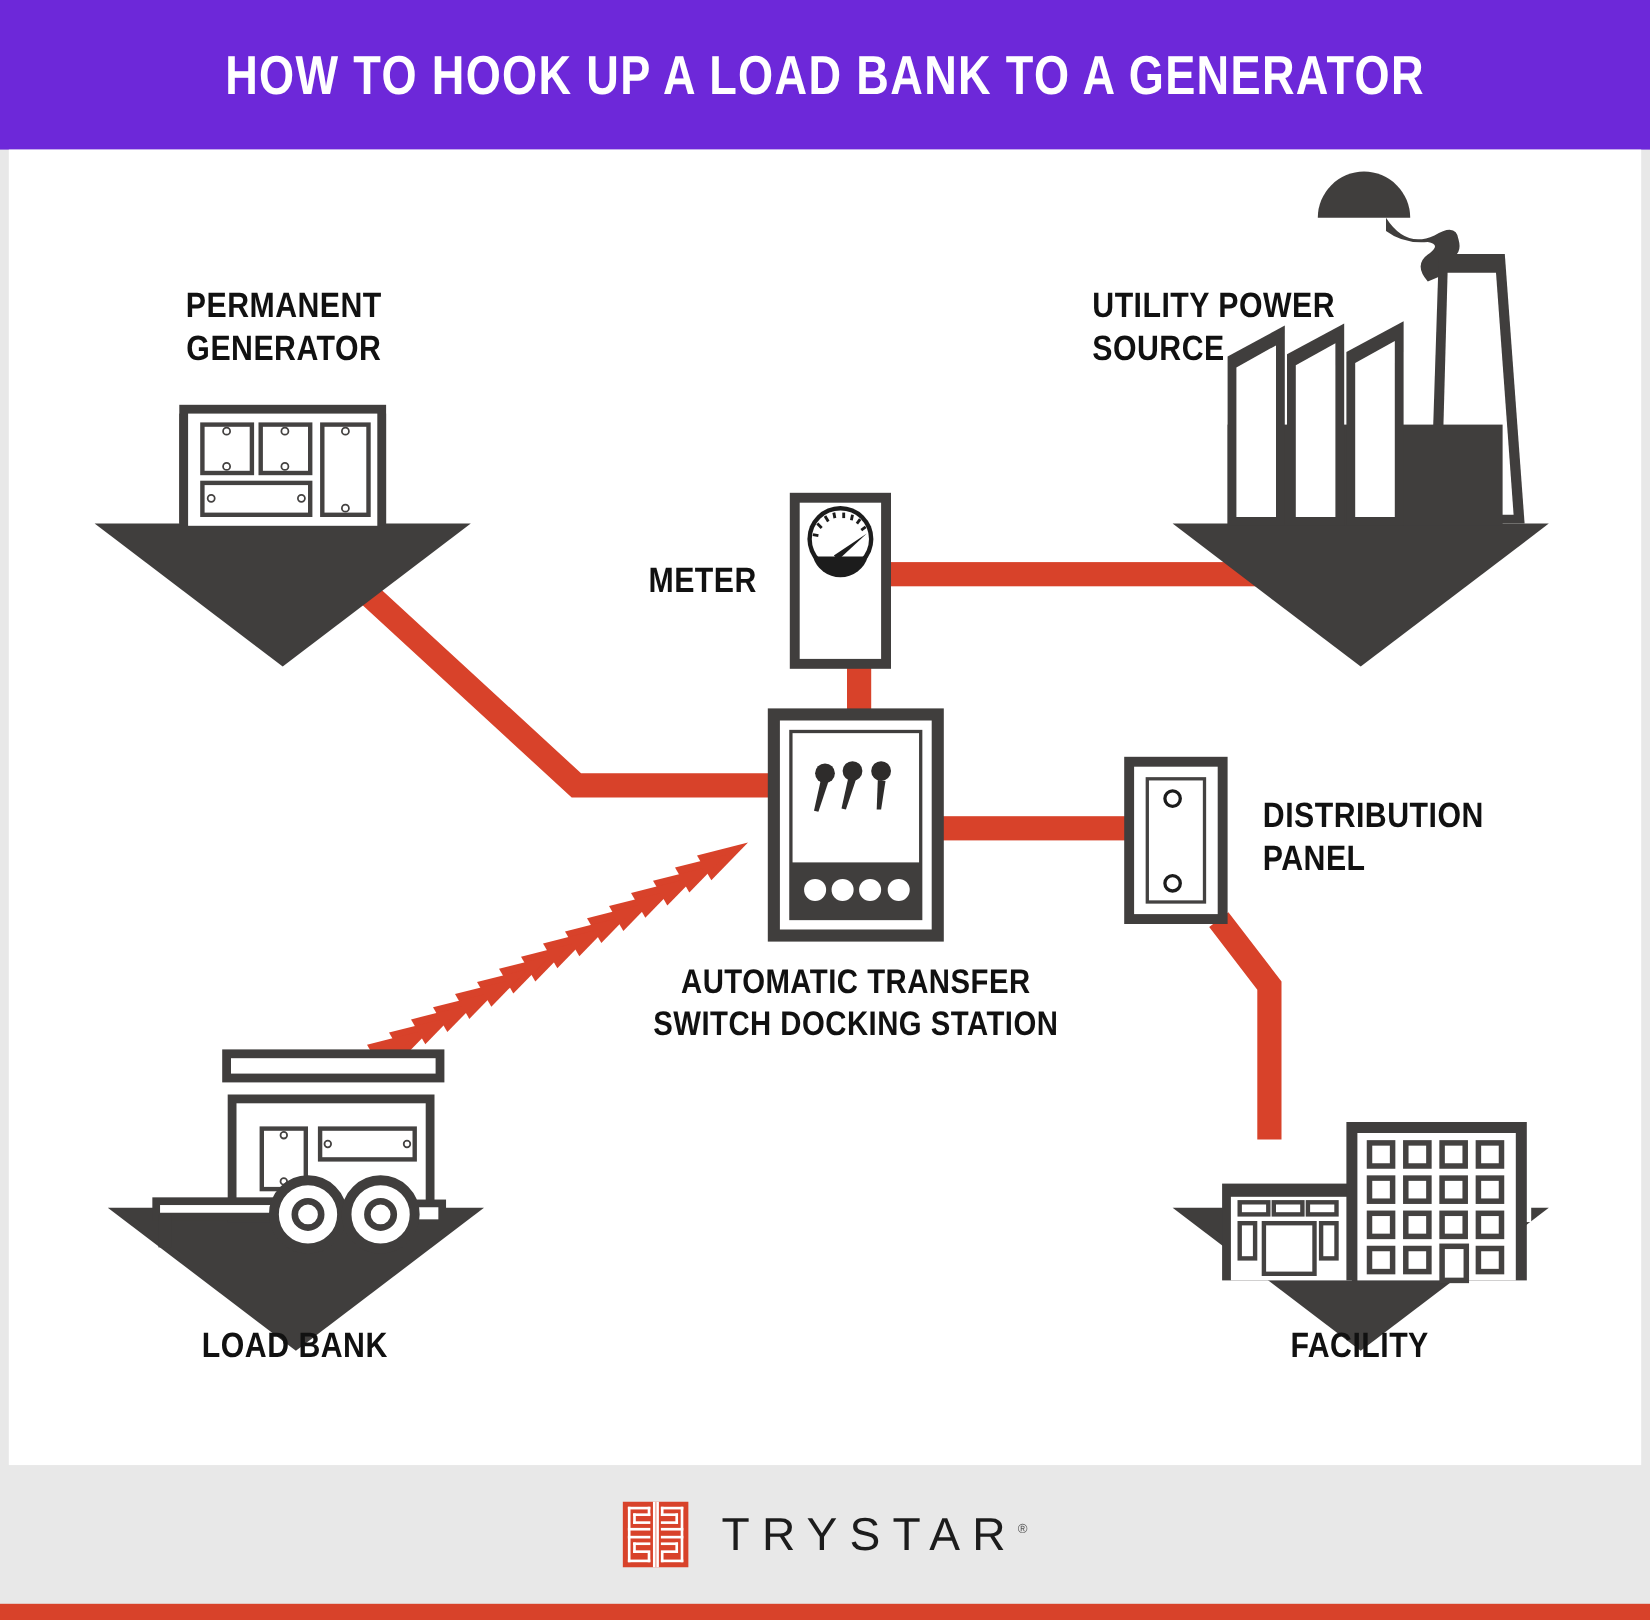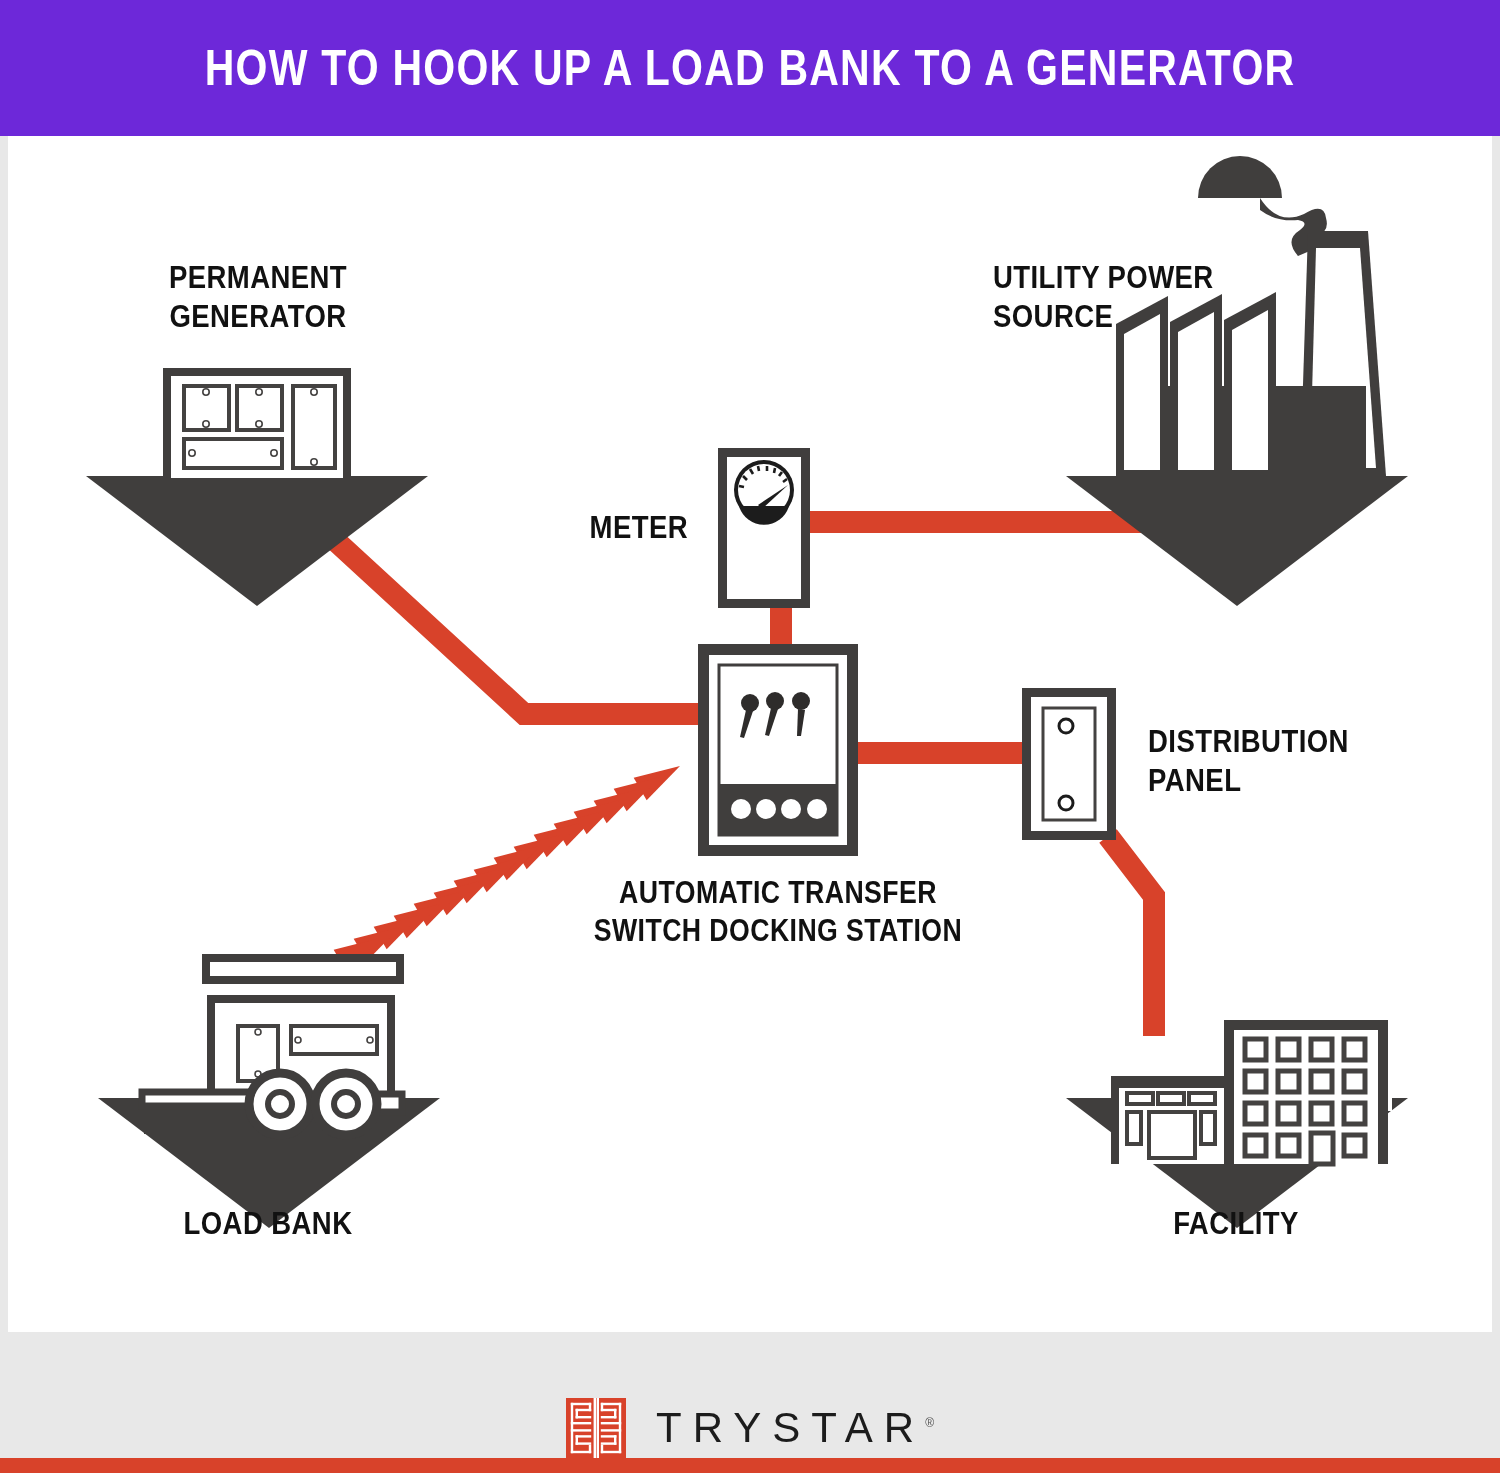--- a/index.html
+++ b/index.html
@@ -27,21 +27,21 @@
     white-space:nowrap;
     text-align:center;
   }
   .canvas{
     position:absolute;left:8px;top:136px;width:1484px;height:1196px;
     background:#ffffff;
   }
   .band-footer{
     position:absolute;left:0;top:1332px;width:1500px;height:126px;
     background:#e8e8e8;
-    display:flex;align-items:flex-end;justify-content:center;
+    display:flex;align-items:center;justify-content:center;
   }
   .band-bottom{
     position:absolute;left:0;top:1458px;width:1500px;height:15px;
     background:#d8422a;
   }
   
   .logo-wrap{display:flex;align-items:center;gap:30px;}
   .logo-mark{width:60px;height:60px;display:block;}
   .logo-word{
     font-family:"Liberation Sans","DejaVu Sans",sans-serif;

